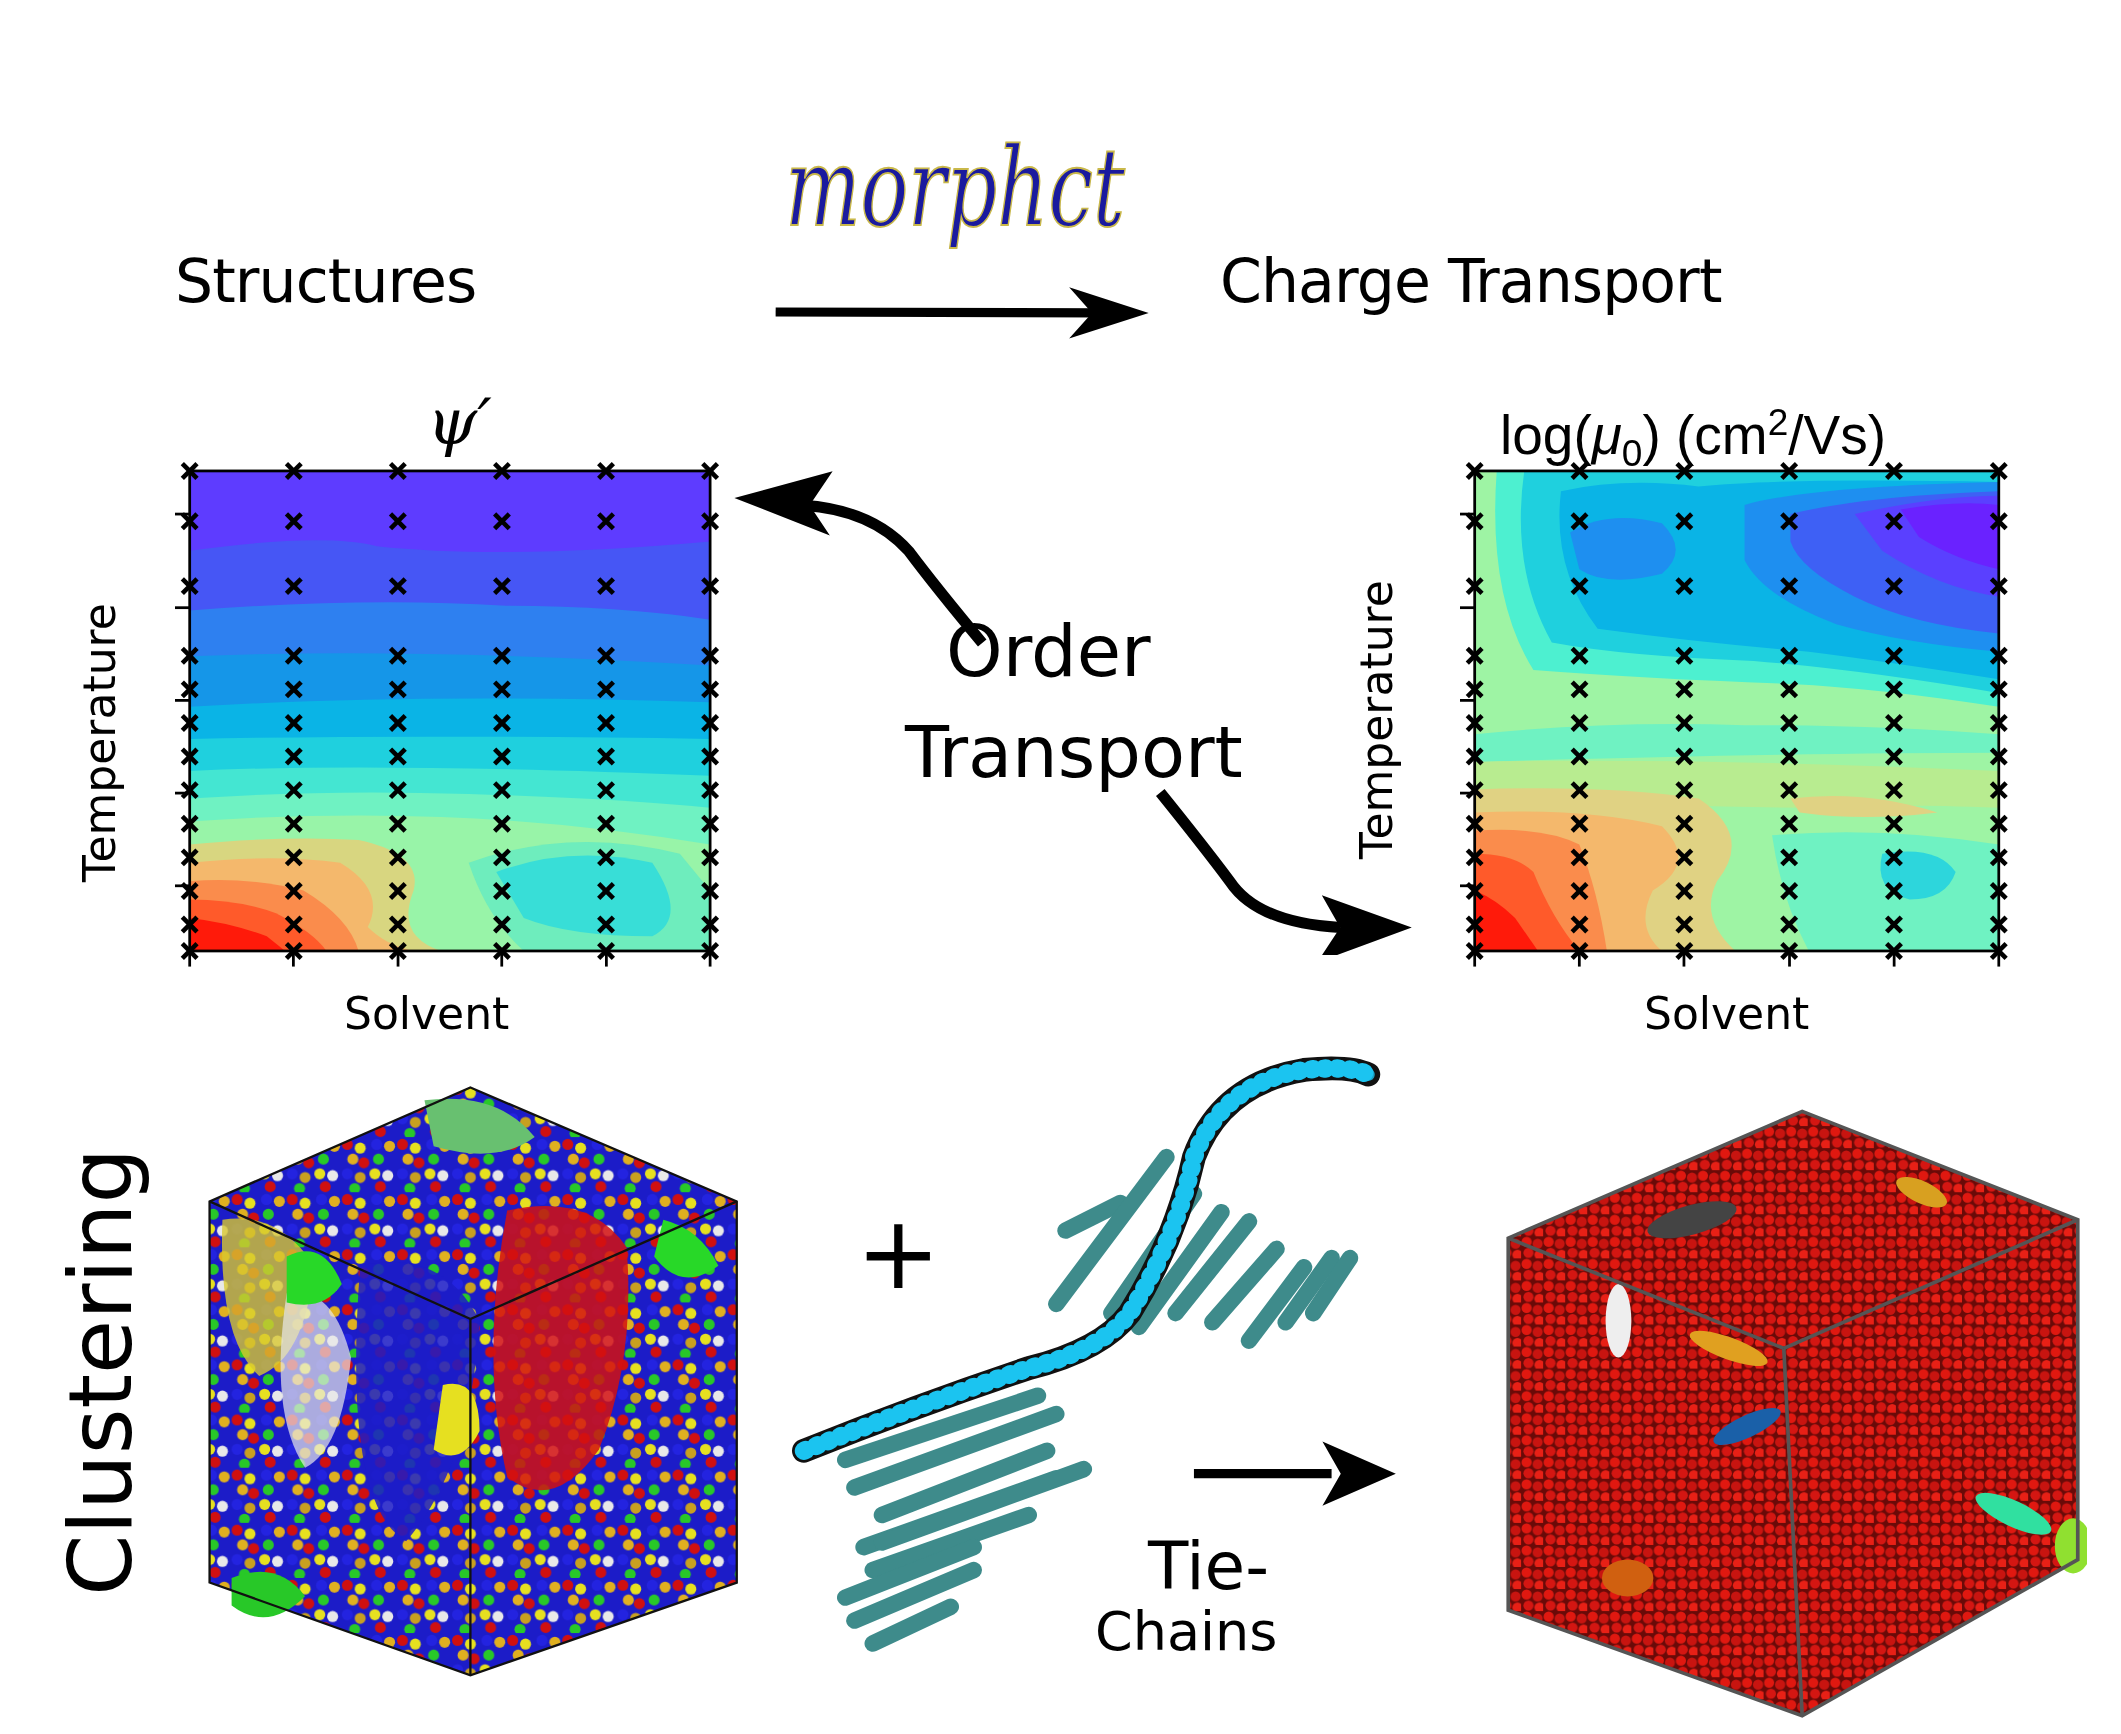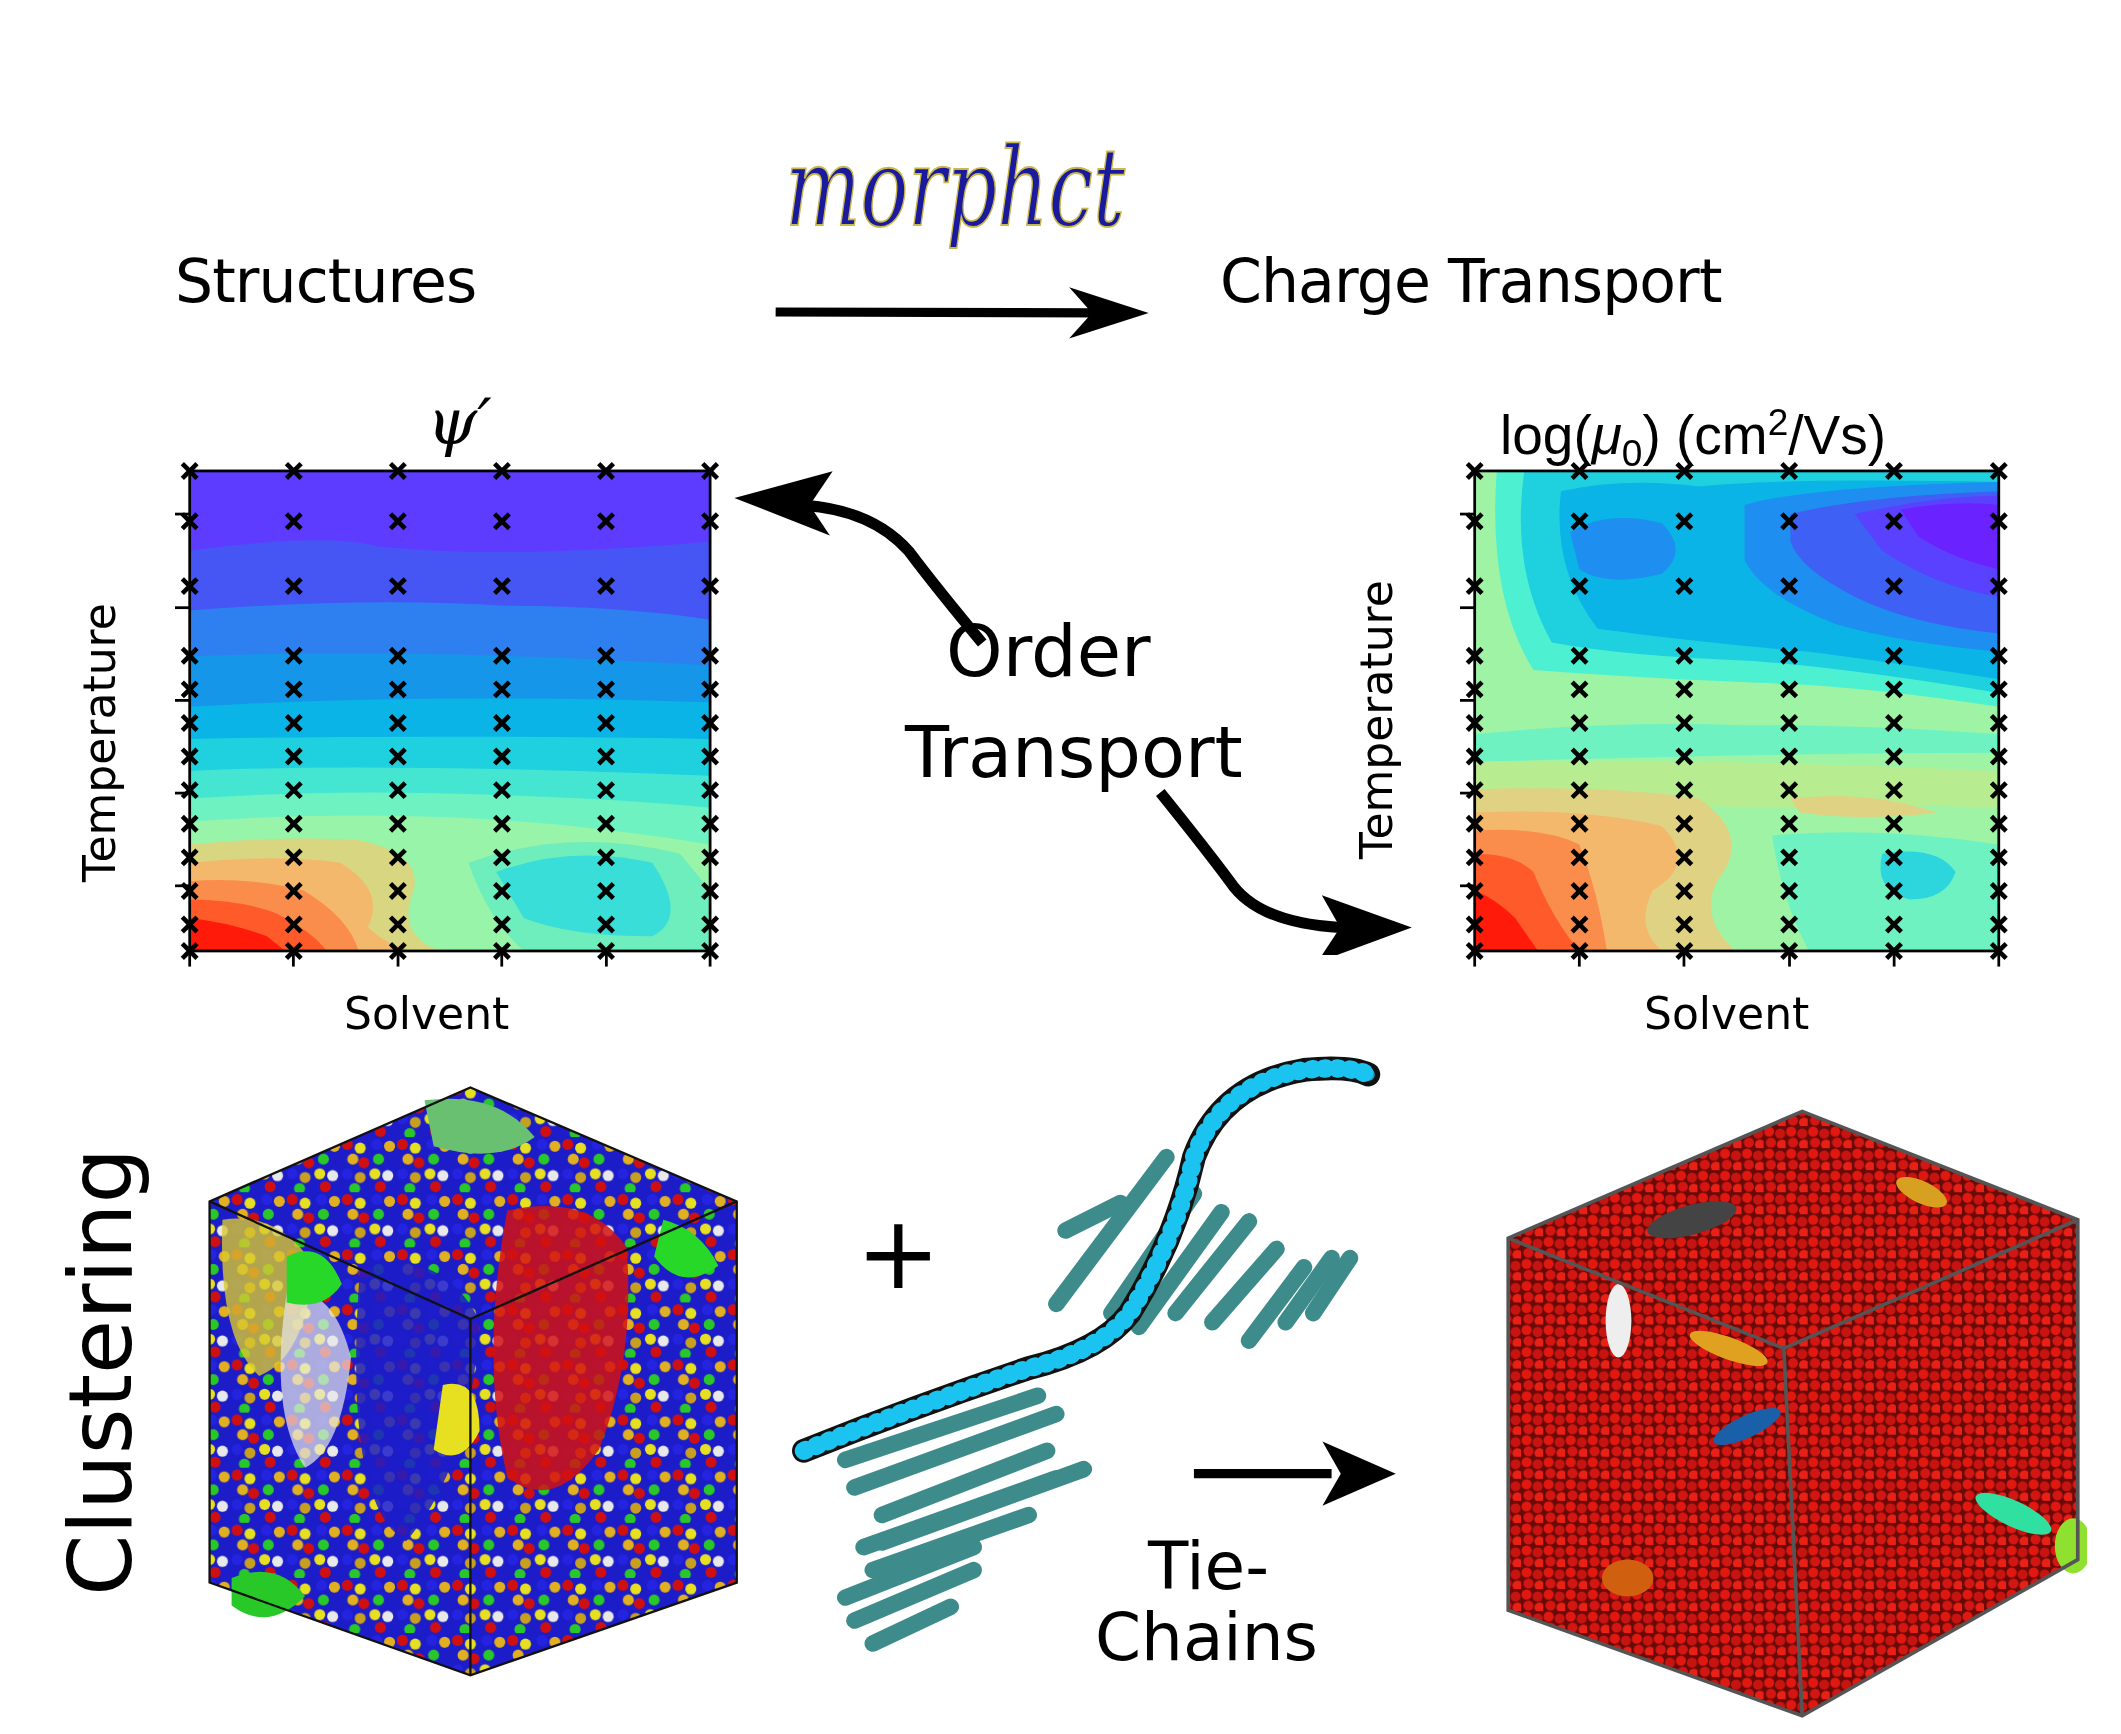--- a/index.html
+++ b/index.html
@@ -554,21 +554,21 @@
     <path d="M15 440 Q140 390 260 350 Q340 330 370 290 Q420 210 440 120 Q470 40 560 25 Q610 20 630 30" fill="none" stroke="#111" stroke-width="26" stroke-linecap="round"></path>
     <path d="M15 440 Q140 390 260 350 Q340 330 370 290 Q420 210 440 120 Q470 40 560 25 Q610 20 630 30" fill="none" stroke="#1cc4f0" stroke-width="20" stroke-linecap="round" stroke-dasharray="2 12"></path>
     <path d="M15 440 Q140 390 260 350 Q340 330 370 290 Q420 210 440 120 Q470 40 560 25 Q610 20 630 30" fill="none" stroke="#1cc4f0" stroke-width="14" stroke-linecap="round" opacity="0.8"></path>
 
     <line x1="440" y1="465" x2="590" y2="465" stroke="#000" stroke-width="10"></line>
     <polygon points="580,430 660,465 580,500 600,465" fill="#000"></polygon>
   </svg>
 </div>
 
 <div class="abs mid-label" style="left:1148px; top:1534px; font-size:66px;text-align:right;">Tie-</div>
-<div class="abs mid-label" style="left:1095px; top:1605px; font-size:66px;">Chains</div>
+<div class="abs mid-label" style="left:1095px; top:1605px; font-size:54px;">Chains</div>
 
 <div class="abs" style="left:1499px; top:1082px;">
   <svg width="588" height="643" viewBox="0 0 640 700">
     <defs>
       <pattern id="beadsRed" width="24" height="24" patternUnits="userSpaceOnUse">
         <rect width="24" height="24" fill="#6a0a08"></rect>
         <circle cx="6" cy="6" r="5.5" fill="#e01810"></circle>
         <circle cx="18" cy="8" r="5.5" fill="#c81410"></circle>
         <circle cx="8" cy="18" r="5.5" fill="#d41612"></circle>
         <circle cx="20" cy="20" r="5.5" fill="#e82016"></circle>

